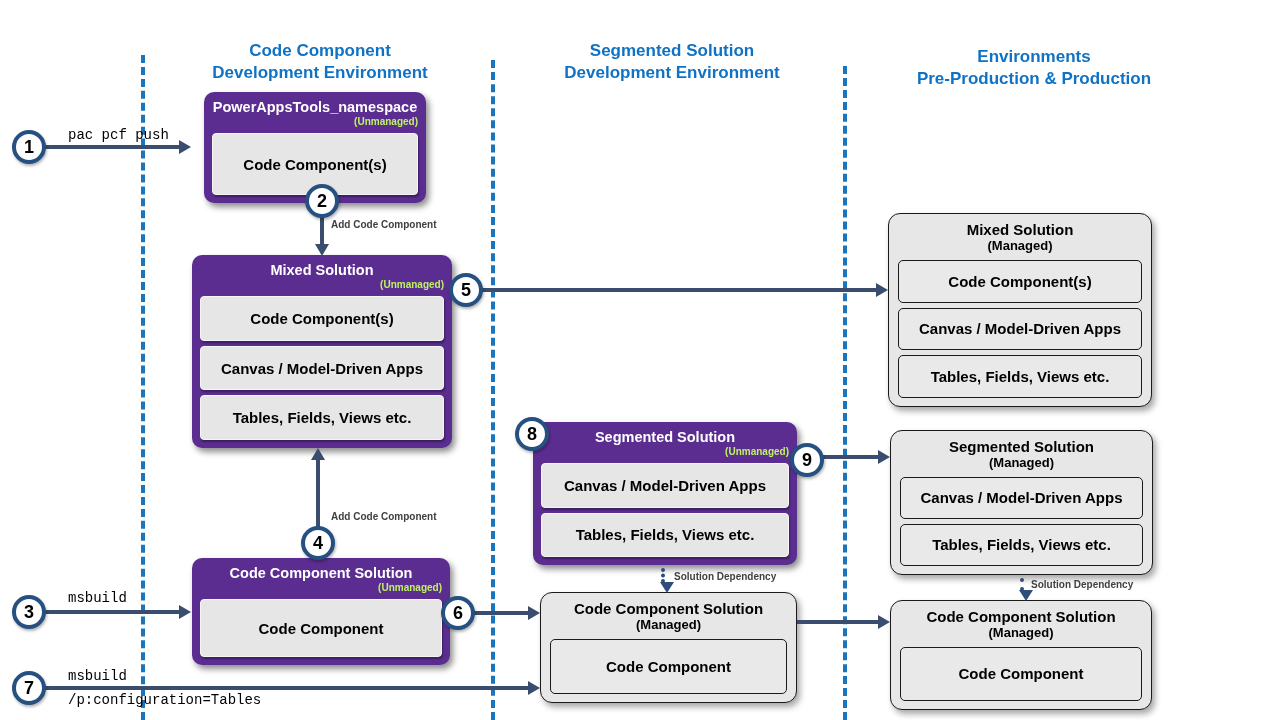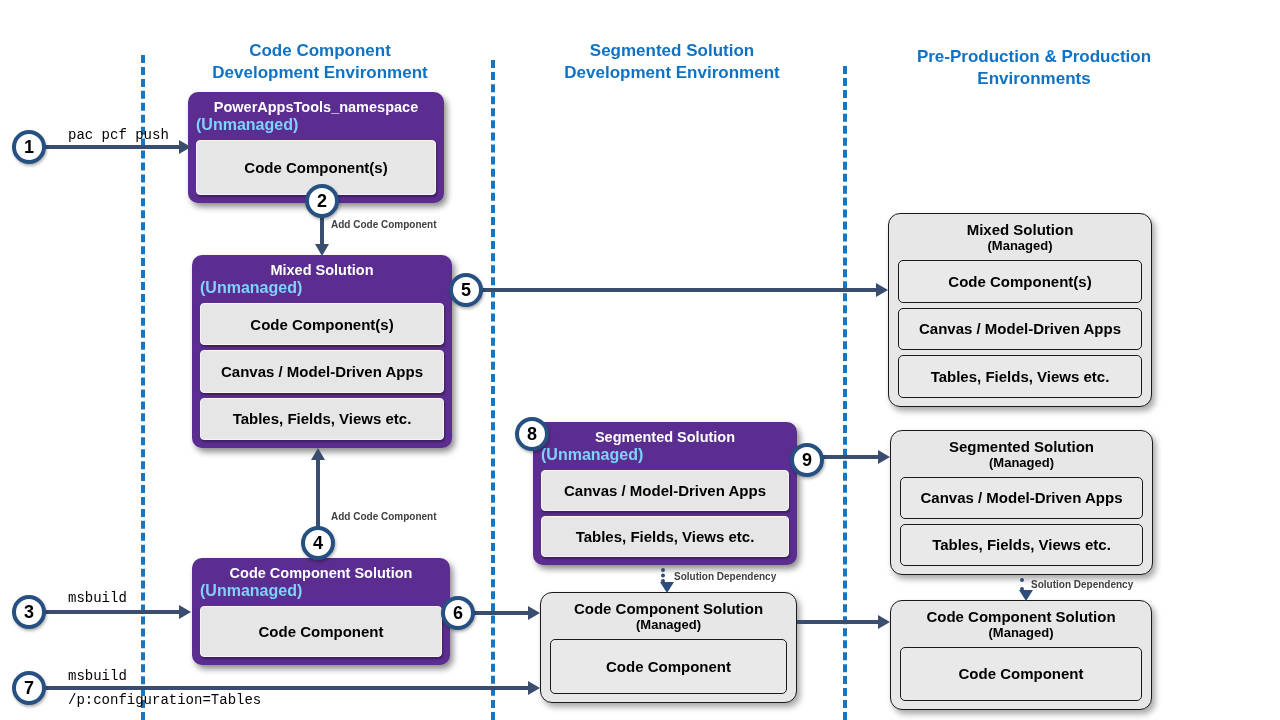--- a/index.html
+++ b/index.html
@@ -15,21 +15,21 @@
   
   .dash{position:absolute;width:0;border-left:4px dashed #1b75bc;}
   
   .pbox{
     position:absolute;background:#5b2d90;border-radius:10px;
     box-shadow:3px 4px 6px rgba(0,0,0,.45);
     padding:7px 8px 8px 8px;box-sizing:border-box;
     display:flex;flex-direction:column;
   }
   .pbox .title{color:#fff;font-weight:bold;font-size:14.5px;text-align:center;line-height:1.15;}
-  .pbox .subtitle{color:#7dd3fc;font-weight:bold;font-size:16px;text-align:left;line-height:1.15;margin-bottom:6px;}
+  .pbox .subtitle{color:#bef264;font-weight:bold;font-size:10px;text-align:right;line-height:1.15;margin-bottom:6px;}
   .items{display:flex;flex-direction:column;gap:5px;flex:1;}
   .pbox .item{
     background:#e6e6e6;border:1px solid #f5f5f5;border-radius:4px;flex:1;
     display:flex;align-items:center;justify-content:center;
     font-weight:bold;font-size:15px;color:#000;box-shadow:1px 2px 2px rgba(0,0,0,.35);
   }
   
   .gbox{
     position:absolute;background:#e7e7e7;border:1.5px solid #1a1a1a;border-radius:12px;
     box-shadow:3px 4px 6px rgba(0,0,0,.35);
@@ -89,25 +89,25 @@
 
   <div class="col-header" style="left:155px;top:40px;width:330px;">
     <div>Code Component</div>
     <div>Development Environment</div>
   </div>
   <div class="col-header" style="left:507px;top:40px;width:330px;">
     <div>Segmented Solution</div>
     <div>Development Environment</div>
   </div>
   <div class="col-header" style="left:869px;top:46px;width:330px;">
+    <div>Environments</div>
     <div>Pre-Production &amp; Production</div>
-    <div>Environments</div>
-  </div>
-
-  <div class="pbox" style="left:188px;top:92px;width:256px;height:111px;">
+  </div>
+
+  <div class="pbox" style="left:204px;top:92px;width:222px;height:111px;">
     <div class="title">PowerAppsTools_namespace</div>
     <div class="subtitle">(Unmanaged)</div>
     <div class="items">
       <div class="item">Code Component(s)</div>
     </div>
   </div>
 
   <div class="pbox" style="left:192px;top:255px;width:260px;height:193px;">
     <div class="title">Mixed Solution</div>
     <div class="subtitle">(Unmanaged)</div>

